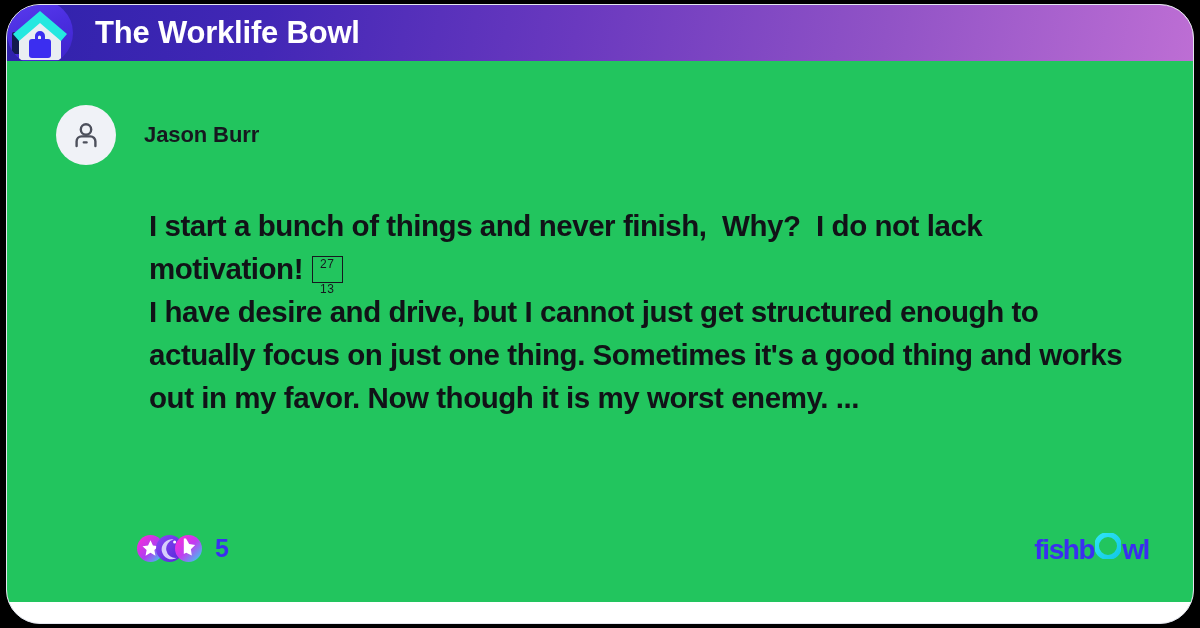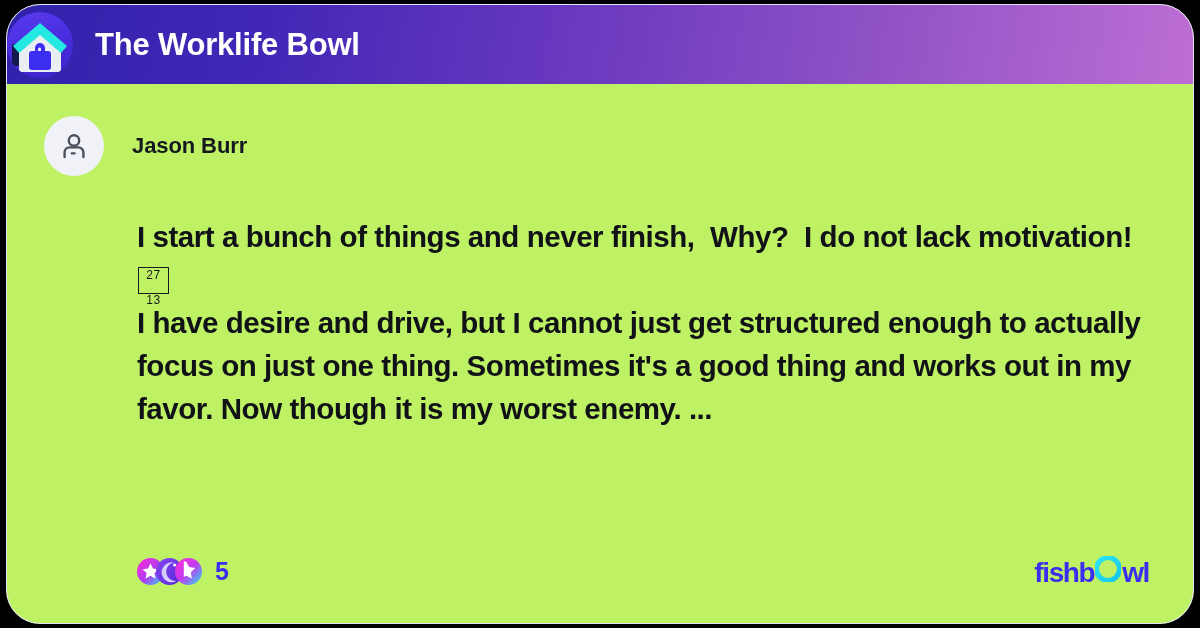--- a/index.html
+++ b/index.html
@@ -20,21 +20,21 @@
     height: 620px;
     background: #ffffff;
     border-radius: 34px;
     overflow: hidden;
     border: 1px solid #e3e5ee;
   }
 
   
   .header {
     position: relative;
-    height: 79px;
+    height: 56px;
     width: 100%;
     background: linear-gradient(100deg, #2f22ab 0%, #4227b6 22%, #6a39bf 48%, #9153c6 74%, #bd6ed4 100%);
     display: flex;
     align-items: center;
   }
 
   .bowl-icon {
     width: 66px;
     height: 66px;
     border-radius: 50%;
@@ -56,22 +56,22 @@
     font-weight: 600;
     letter-spacing: -0.2px;
     margin-left: 22px;
     white-space: nowrap;
   }
 
   
   .body {
     position: relative;
     height: 541px;
-    background: #bef264;
-    padding: 0;
+    background: #22c55e;
+    padding: 12px;
   }
 
   .author-row {
     display: flex;
     align-items: center;
     padding: 32px 0 0 37px;
   }
 
   .avatar {
     width: 60px;

